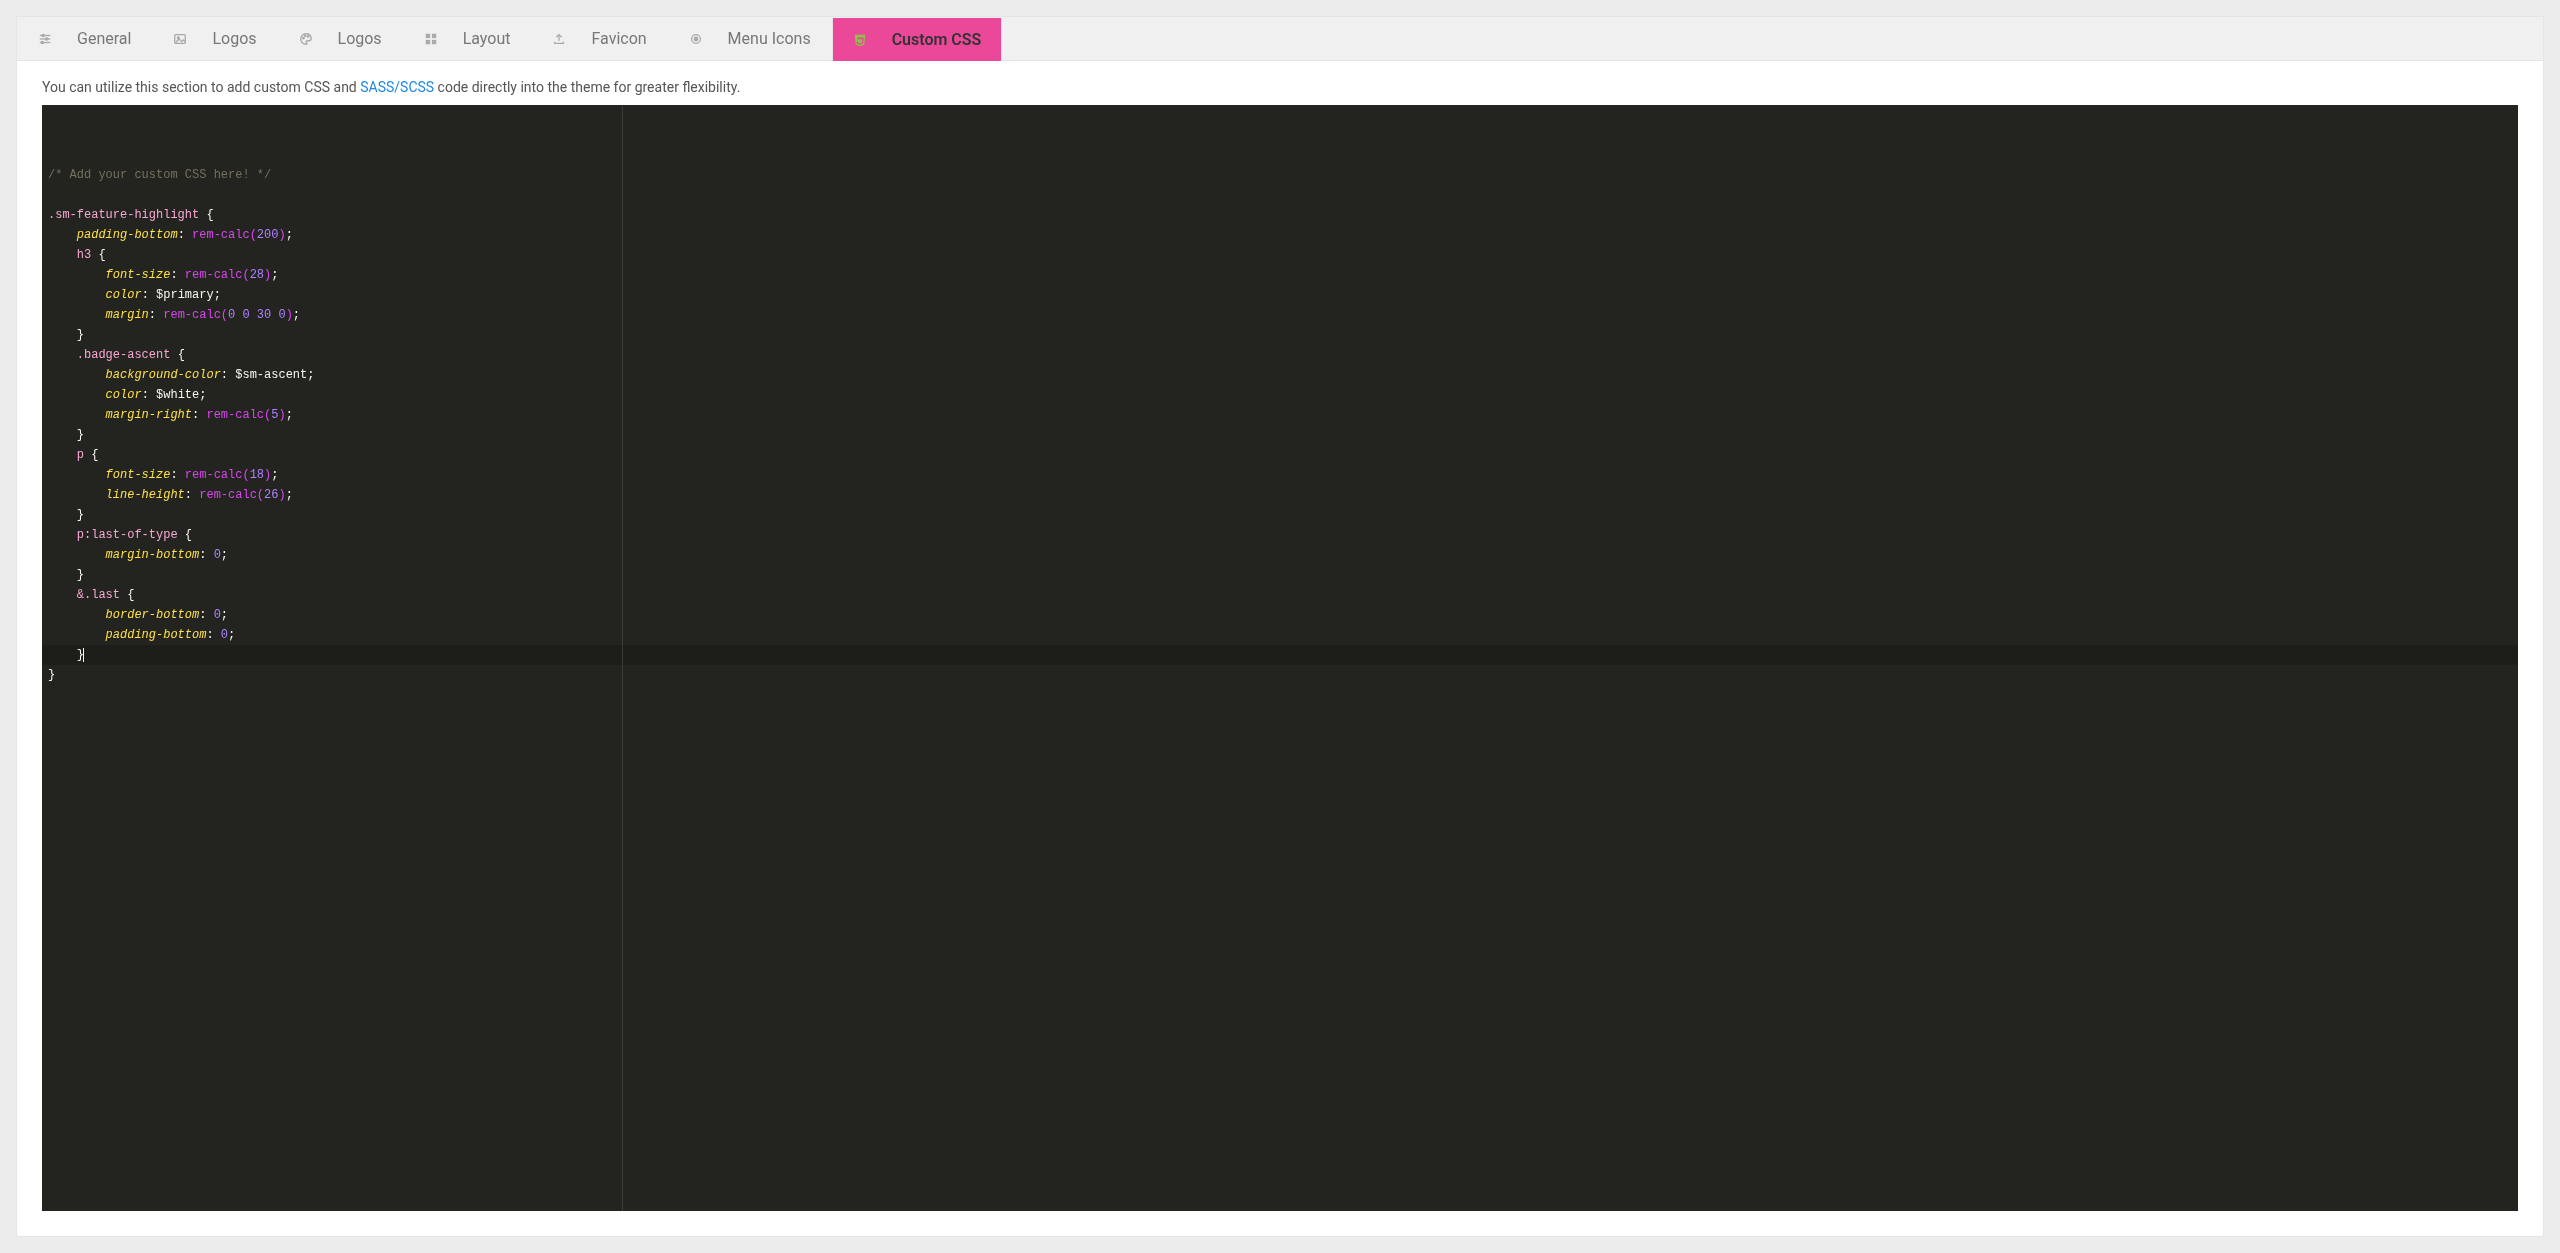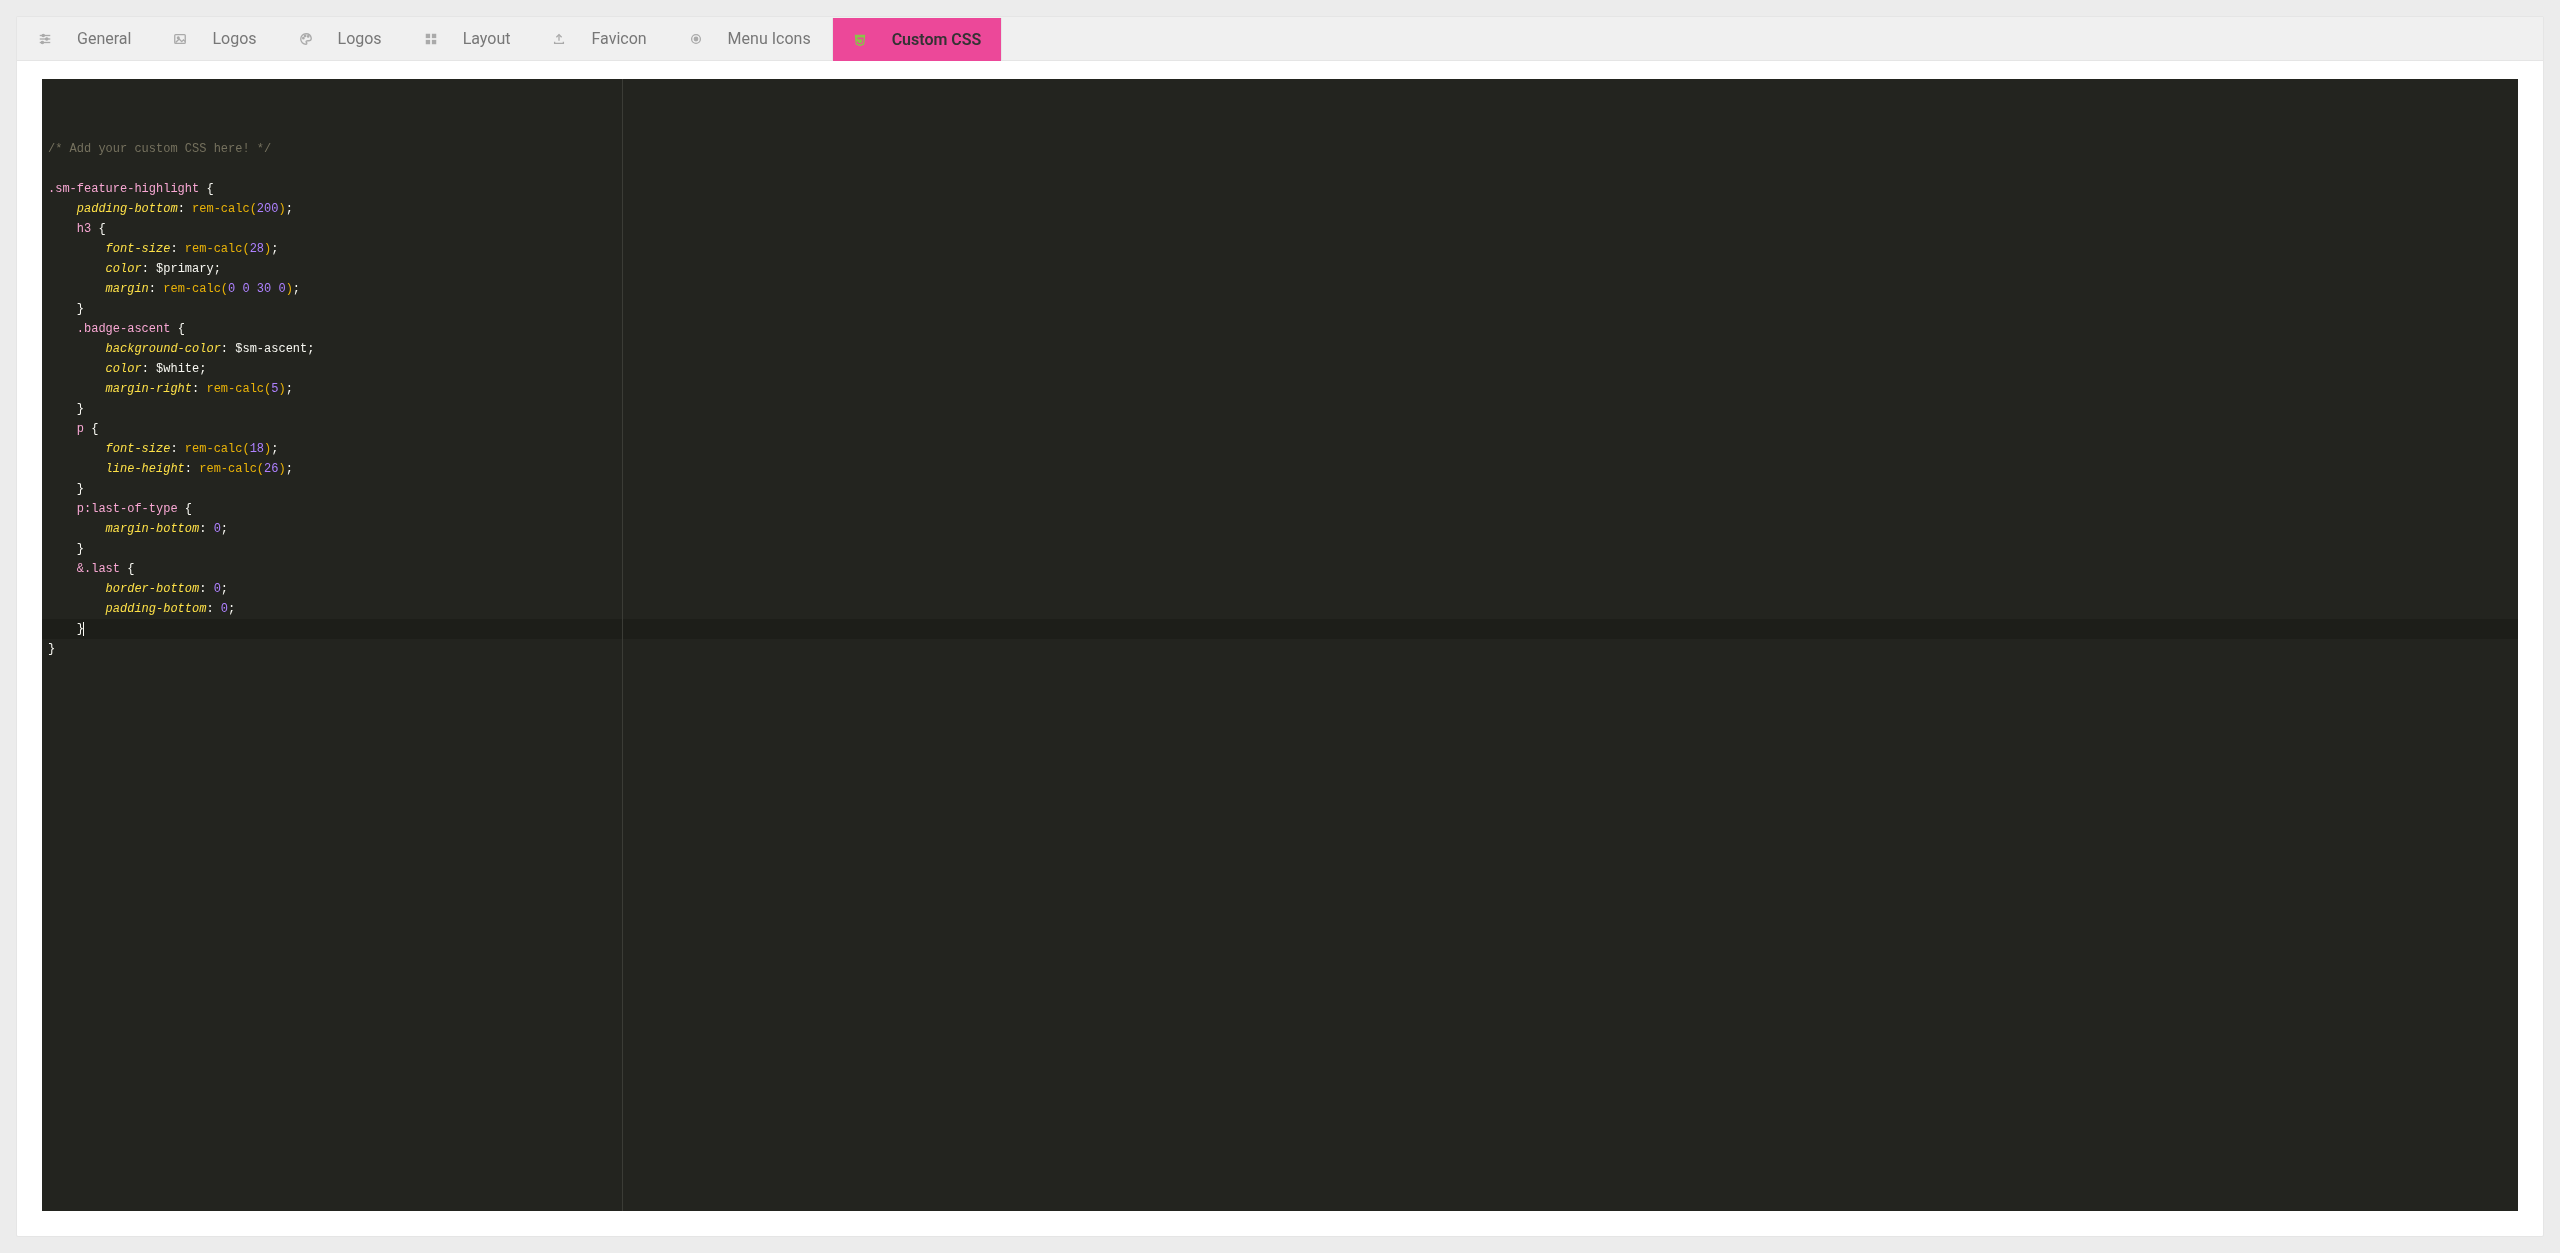--- a/index.html
+++ b/index.html
@@ -84,21 +84,21 @@
   left: 580px;
   width: 1px;
   background: #3b3c36;
   pointer-events: none;
 }
 
 .cm { color: #75715e; }           
 .sel { color: #f9a8d4; }          
 .prop { color: #fde047; font-style: italic; } 
 .punc { color: #f8f8f2; }         
-.fn { color: #eab308; margin-top: 24px; }           
+.fn { color: #d946ef; margin-top: 24px; }           
 .num { color: #ae81ff; }          
 .var { color: #f8f8f2; }
 </style>
 </head>
 <body>
 
 <div class="panel">
   <div class="tabs" id="tabs">
       <div class="tab">
         <span class="icon">
@@ -167,17 +167,20 @@
       <div class="tab active">
         <span class="icon">
           <svg viewBox="0 0 16 16" fill="currentColor">
             <path d="M2 2h12l-1.1 11L8 15l-4.9-2L2 2zm3 3 .2 2h5.3l-.4 4-2.1.7-2.1-.7-.1-1.4H4.2l.2 2.6L8 13l3.6-1.1.6-6.9H5z"></path>
           </svg>
         </span>
         <span>Custom CSS</span>
       </div>
     </div>
   <div class="content">
+    <div class="desc">
+      <span>You can utilize this section to add custom CSS and </span><a href="#">SASS/SCSS</a><span> code directly into the theme for greater flexibility.</span>
+    </div>
     <div class="editor" id="editor">
       <div class="vrule"></div>
     <div class="line"><span class="cm">/* Add your custom CSS here! */</span></div><div class="line">&nbsp;</div><div class="line"><span class="sel">.sm-feature-highlight</span><span class="punc"> {</span></div><div class="line">    <span class="prop">padding-bottom</span><span class="punc">: </span><span class="fn">rem-calc(</span><span class="num">200</span><span class="fn">)</span><span class="punc">;</span></div><div class="line">    <span class="sel">h3</span><span class="punc"> {</span></div><div class="line">        <span class="prop">font-size</span><span class="punc">: </span><span class="fn">rem-calc(</span><span class="num">28</span><span class="fn">)</span><span class="punc">;</span></div><div class="line">        <span class="prop">color</span><span class="punc">: </span><span class="var">$primary</span><span class="punc">;</span></div><div class="line">        <span class="prop">margin</span><span class="punc">: </span><span class="fn">rem-calc(</span><span class="num">0 0 30 0</span><span class="fn">)</span><span class="punc">;</span></div><div class="line">    <span class="punc">}</span></div><div class="line">    <span class="sel">.badge-ascent</span><span class="punc"> {</span></div><div class="line">        <span class="prop">background-color</span><span class="punc">: </span><span class="var">$sm-ascent</span><span class="punc">;</span></div><div class="line">        <span class="prop">color</span><span class="punc">: </span><span class="var">$white</span><span class="punc">;</span></div><div class="line">        <span class="prop">margin-right</span><span class="punc">: </span><span class="fn">rem-calc(</span><span class="num">5</span><span class="fn">)</span><span class="punc">;</span></div><div class="line">    <span class="punc">}</span></div><div class="line">    <span class="sel">p</span><span class="punc"> {</span></div><div class="line">        <span class="prop">font-size</span><span class="punc">: </span><span class="fn">rem-calc(</span><span class="num">18</span><span class="fn">)</span><span class="punc">;</span></div><div class="line">        <span class="prop">line-height</span><span class="punc">: </span><span class="fn">rem-calc(</span><span class="num">26</span><span class="fn">)</span><span class="punc">;</span></div><div class="line">    <span class="punc">}</span></div><div class="line">    <span class="sel">p:last-of-type</span><span class="punc"> {</span></div><div class="line">        <span class="prop">margin-bottom</span><span class="punc">: </span><span class="num">0</span><span class="punc">;</span></div><div class="line">    <span class="punc">}</span></div><div class="line">    <span class="sel">&amp;.last</span><span class="punc"> {</span></div><div class="line">        <span class="prop">border-bottom</span><span class="punc">: </span><span class="num">0</span><span class="punc">;</span></div><div class="line">        <span class="prop">padding-bottom</span><span class="punc">: </span><span class="num">0</span><span class="punc">;</span></div><div class="line current">    <span class="punc">}</span><span class="caret"></span></div><div class="line"><span class="punc">}</span></div></div>
   </div>
 </div>
 
 </body></html>

